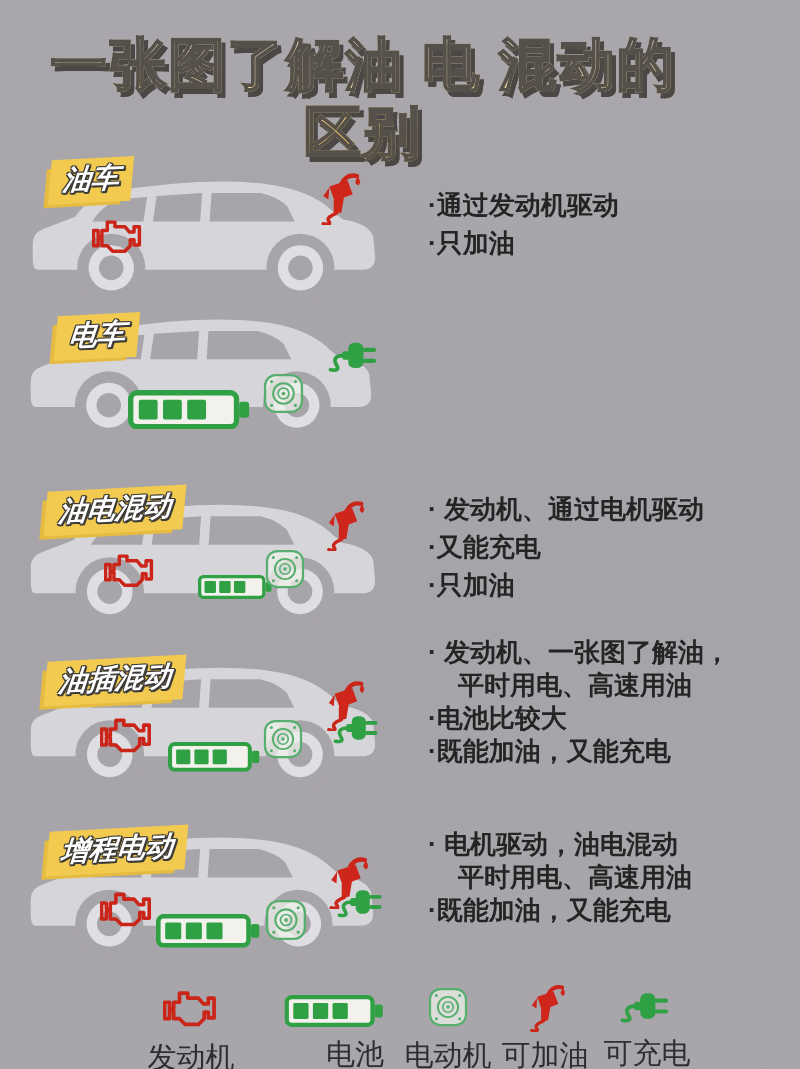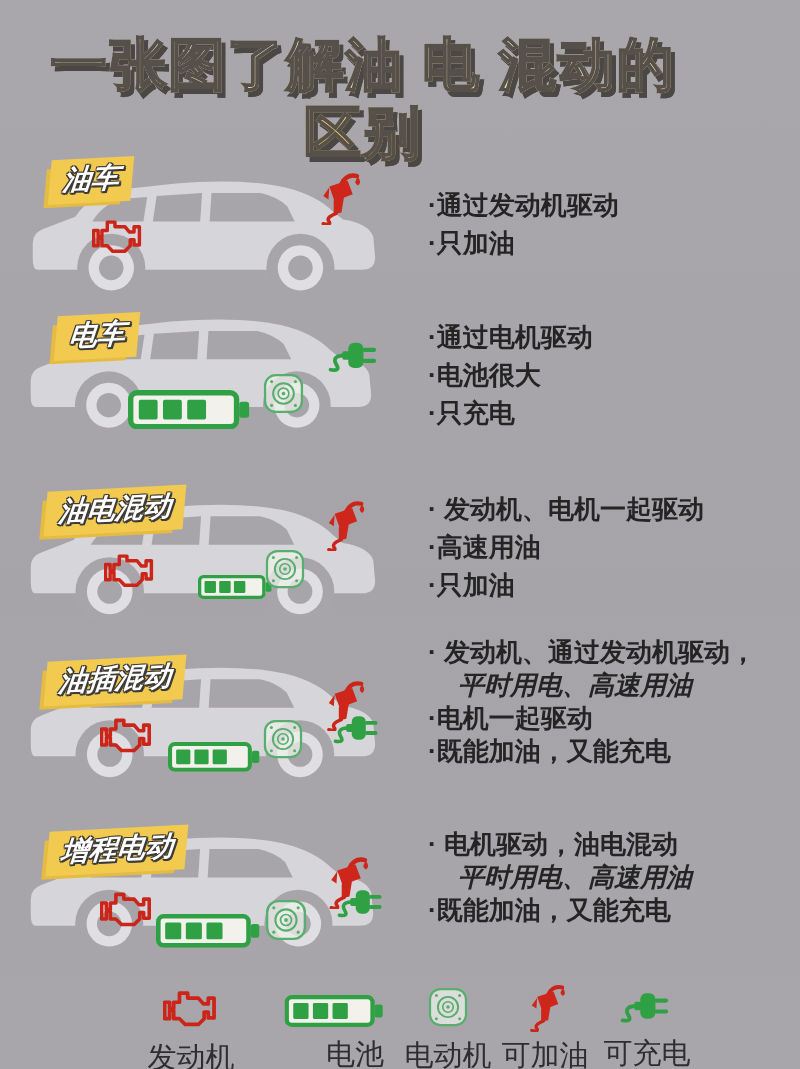--- a/index.html
+++ b/index.html
@@ -19,21 +19,21 @@
              box-shadow:-7px 6px 0 -3px #e5bc41;
              font-size:28px;font-weight:900;font-style:italic;color:#ffffff;
              text-shadow:2px 2px 0 #3d3b38,-1px -1px 0 #3d3b38,1px -1px 0 #3d3b38,-1px 1px 0 #3d3b38,2px 0 0 #3d3b38,0 2px 0 #3d3b38;
              white-space:nowrap;z-index:5;}
   
   .bullets{position:absolute;left:428px;width:365px;color:#242424;
            font-size:26px;font-weight:600;z-index:4;}
   .bullets.lh38 .bline{line-height:38px;}
   .bullets.lh33 .bline{line-height:33px;}
   .bline{white-space:nowrap;}
-  .bline.indent{padding-left:30px;font-style:italic;}
+  .bline.indent{padding-left:30px;}
   
   .car{position:absolute;z-index:1;}
   .car-body{fill:#d6d5d9;}
   .cutout{fill:#a8a5aa;}
   .tire{fill:#dfdee2;}
   .icon{position:absolute;z-index:3;}
   .stroke-red{stroke:#cb2418;}
   .fill-red{fill:#cf261b;}
   .stroke-green{stroke:#2fa043;}
   .fill-green{fill:#2fa043;}
@@ -125,45 +125,40 @@
     </svg>
   <svg class="icon" style="left:128px;top:390px;width:122px;" viewBox="0 0 136 44">
       <use href="#sym-battery"></use>
     </svg>
   <svg class="icon" style="left:262px;top:372px;width:43px;" viewBox="0 0 56 56">
       <use href="#sym-motor"></use>
     </svg>
   <svg class="icon" style="left:328px;top:336px;width:54px;" viewBox="0 0 64 46">
       <use href="#sym-plug"></use>
     </svg>
-  <div class="bullets lh38" style="top:318px;">
-    <div class="bline">·通过电机驱动</div>
-    <div class="bline">·电池很大</div>
-    <div class="bline">·只充电</div>
-  </div>
 
   <div class="sec-label" style="left:46px;top:488px;">油电混动</div>
   <svg class="car" style="left:26px;top:483px;width:352px;" viewBox="0 0 370 152">
       <use href="#sym-car"></use>
     </svg>
   <svg class="icon" style="left:104px;top:550px;width:52px;" viewBox="0 0 68 52">
       <use href="#sym-engine"></use>
     </svg>
   <svg class="icon" style="left:198px;top:575px;width:74px;" viewBox="0 0 136 44">
       <use href="#sym-battery"></use>
     </svg>
   <svg class="icon" style="left:264px;top:548px;width:42px;" viewBox="0 0 56 56">
       <use href="#sym-motor"></use>
     </svg>
   <svg class="icon" style="left:318px;top:498px;width:50px;" viewBox="0 0 60 64">
       <use href="#sym-nozzle"></use>
     </svg>
   <div class="bullets lh38" style="top:490px;">
-    <div class="bline">· 发动机、电机一起驱动</div>
-    <div class="bline">·高速用油</div>
+    <div class="bline">· 发动机、通过电机驱动</div>
+    <div class="bline">·又能充电</div>
     <div class="bline">·只加油</div>
   </div>
 
   <div class="sec-label" style="left:46px;top:658px;">油插混动</div>
   <svg class="car" style="left:26px;top:646px;width:352px;" viewBox="0 0 370 152">
       <use href="#sym-car"></use>
     </svg>
   <svg class="icon" style="left:100px;top:714px;width:54px;" viewBox="0 0 68 52">
       <use href="#sym-engine"></use>
     </svg>
@@ -173,23 +168,23 @@
   <svg class="icon" style="left:262px;top:718px;width:42px;" viewBox="0 0 56 56">
       <use href="#sym-motor"></use>
     </svg>
   <svg class="icon" style="left:318px;top:678px;width:50px;" viewBox="0 0 60 64">
       <use href="#sym-nozzle"></use>
     </svg>
   <svg class="icon" style="left:333px;top:710px;width:50px;" viewBox="0 0 64 46">
       <use href="#sym-plug"></use>
     </svg>
   <div class="bullets lh33" style="top:636px;">
-    <div class="bline">· 发动机、通过发动机驱动，</div>
+    <div class="bline">· 发动机、一张图了解油，</div>
     <div class="bline indent">平时用电、高速用油</div>
-    <div class="bline">·电机一起驱动</div>
+    <div class="bline">·电池比较大</div>
     <div class="bline">·既能加油，又能充电</div>
   </div>
 
   <div class="sec-label" style="left:48px;top:828px;">增程电动</div>
   <svg class="car" style="left:26px;top:816px;width:350px;" viewBox="0 0 370 152">
       <use href="#sym-car"></use>
     </svg>
   <svg class="icon" style="left:100px;top:888px;width:54px;" viewBox="0 0 68 52">
       <use href="#sym-engine"></use>
     </svg>

